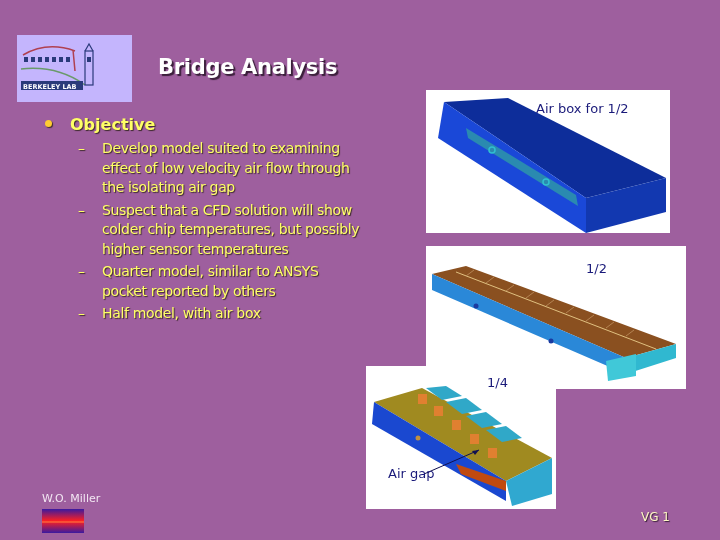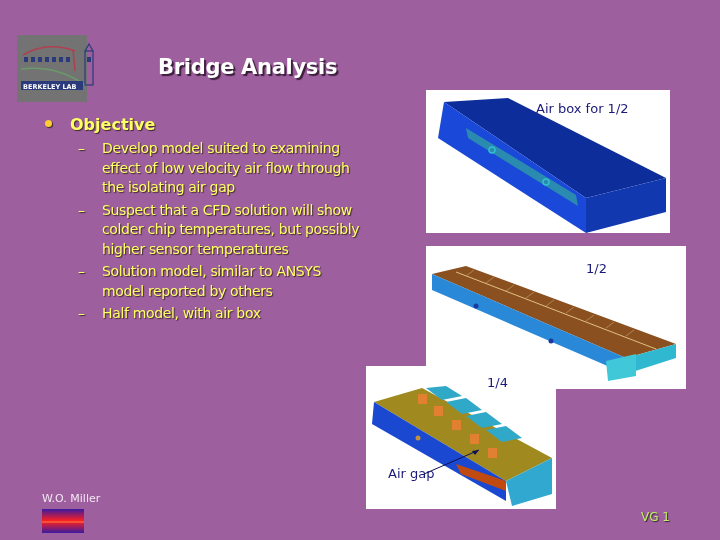--- a/index.html
+++ b/index.html
@@ -2,22 +2,22 @@
 <html><head>
 <meta charset="utf-8">
 <style>
   html, body { margin: 0; padding: 0; }
   body {
     width: 720px; height: 540px; overflow: hidden; position: relative;
     background: #9e5f9e;
     font-family: "DejaVu Sans", "Liberation Sans", sans-serif;
   }
   .logo {
-    position: absolute; left: 17px; top: 35px; width: 70px; height: 67px;
-    background: #737373; box-sizing: border-box;
+    position: absolute; left: 17px; top: 35px; width: 115px; height: 67px;
+    background: #c4b5fd; box-sizing: border-box;
   }
   .logo svg { display: block; }
   .title {
     position: absolute; left: 158px; top: 55px;
     font-family: "DejaVu Sans", sans-serif; font-weight: bold;
     font-size: 21px; color: #ffffff; letter-spacing: -0.3px;
     text-shadow: 2px 2px 1px #3a1f3a;
   }
   .content { position: absolute; left: 44px; top: 112px; width: 320px; }
   .ytext {
@@ -59,21 +59,21 @@
   }
   .footer-author {
     position: absolute; left: 42px; top: 492px; font-size: 11px;
     color: #f2e6f2; font-family: "DejaVu Sans", sans-serif;
   }
   .footer-logo {
     position: absolute; left: 42px; top: 509px; width: 42px; height: 24px;
   }
   .page-num {
     position: absolute; left: 641px; top: 510px; font-size: 12px;
-    color: #bef264; text-shadow: 1px 1px 1px #3a1f3a;
+    color: #fef9c3; text-shadow: 1px 1px 1px #3a1f3a;
   }
 </style>
 </head>
 <body>
 
 <div class="logo">
   <svg width="91" height="67" viewBox="0 0 91 67">
     <path d="M6 20 Q30 6 58 16" stroke="#b04050" stroke-width="1.5" fill="none"></path>
     <path d="M56 15 L58 36" stroke="#b04050" stroke-width="1.5" fill="none"></path>
     <g fill="#2a3a7a">
@@ -104,21 +104,21 @@
   <div class="l2">
     <span class="dash">–</span>
     <span>Develop model suited to examining effect of low velocity air flow through the isolating air gap</span>
   </div>
   <div class="l2">
     <span class="dash">–</span>
     <span>Suspect that a CFD solution will show colder chip temperatures, but possibly higher sensor temperatures</span>
   </div>
   <div class="l2">
     <span class="dash">–</span>
-    <span>Solution model, similar to ANSYS model reported by others</span>
+    <span>Quarter model, similar to ANSYS pocket reported by others</span>
   </div>
   <div class="l2">
     <span class="dash">–</span>
     <span>Half model, with air box</span>
   </div>
 </div>
 
 <div class="img-frame" style="left:426px;top:90px;width:244px;height:143px;">
   <svg width="244" height="143" viewBox="0 0 244 143">
     <polygon points="18,12 82,8 240,88 160,108" fill="#0d2d9a"></polygon>

